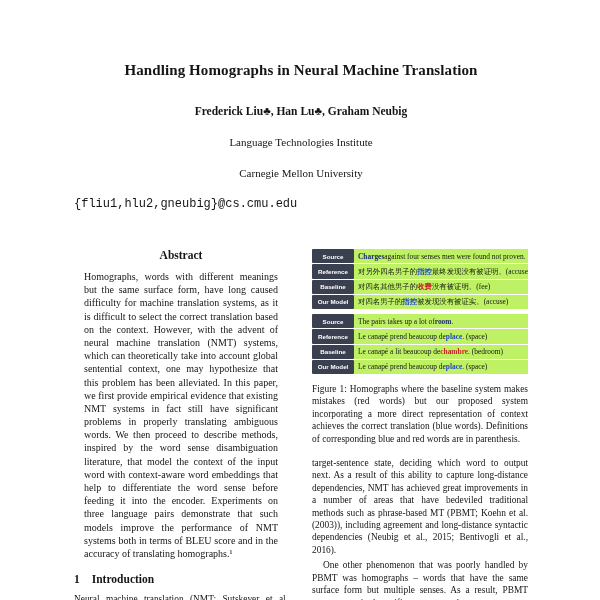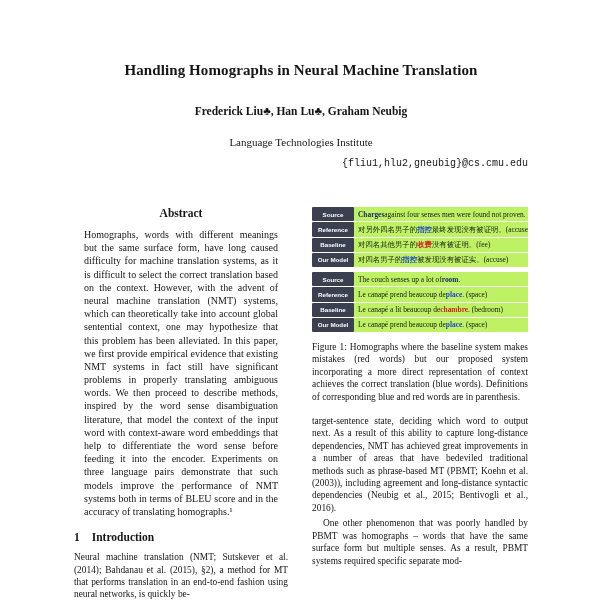--- a/index.html
+++ b/index.html
@@ -3,21 +3,21 @@
 <meta charset="utf-8">
 <style>
   * { margin:0; padding:0; box-sizing:border-box; }
   html, body { width:600px; height:600px; background:#ffffff; overflow:hidden; }
   body { font-family:"Liberation Serif", serif; color:#151515; }
   .page { width:600px; height:600px; padding:46px 72px 0 74px; overflow:hidden; background:#fff;border-radius:29px; }
 
   .title { font-size:15px; font-weight:bold; text-align:center; margin-top:16px; letter-spacing:.1px; }
   .authors { text-align:center; font-weight:bold; font-size:11.5px; margin-top:26px; }
   .affil { text-align:center; font-size:11px; margin-top:19px; }
-  .email { text-align:right; font-family:"Liberation Mono", monospace; font-size:10px; margin-top:10px; }
+  .email { text-align:left; font-family:"Liberation Mono", monospace; font-size:12px; margin-top:18px; }
 
   .cols { display:flex; gap:24px; margin-top:38px; }
   .col { width:216px; }
 
   .abstract-heading { text-align:center; font-weight:bold; font-size:11.5px; margin-bottom:9px; }
   .abstract-text { font-size:10px; line-height:1.32; text-align:justify; padding:0 10px; }
 
   .section-heading { font-size:11.5px; font-weight:bold; margin:13px 0 8px 0; }
   .section-heading .num { margin-right:12px; }
   .body-text { font-size:9.4px; line-height:1.32; text-align:justify; }
@@ -47,20 +47,21 @@
 </style>
 </head>
 <body>
 
 <div class="page">
 
   <h1 class="title">Handling Homographs in Neural Machine Translation</h1>
 
   <div class="authors">Frederick Liu♣, Han Lu♣, Graham Neubig</div>
   <div class="affil">Language Technologies Institute</div>
+  <div class="affil">Carnegie Mellon University</div>
   <div class="email">{fliu1,hlu2,gneubig}@cs.cmu.edu</div>
 
   <div class="cols">
 
     <div class="col">
       <div class="abstract-heading">Abstract</div>
       <p class="abstract-text">Homographs, words with different meanings but the same surface form, have long caused difficulty for machine translation systems, as it is difficult to select the correct translation based on the context. However, with the advent of neural machine translation (NMT) systems, which can theoretically take into account global sentential context, one may hypothesize that this problem has been alleviated. In this paper, we first provide empirical evidence that existing NMT systems in fact still have significant problems in properly translating ambiguous words. We then proceed to describe methods, inspired by the word sense disambiguation literature, that model the context of the input word with context-aware word embeddings that help to differentiate the word sense before feeding it into the encoder. Experiments on three language pairs demonstrate that such models improve the performance of NMT systems both in terms of BLEU score and in the accuracy of translating homographs.¹</p>
 
       <div class="section-heading">
         <span class="num">1</span><span>Introduction</span>
@@ -104,21 +105,21 @@
           <span class="fcontent">
               <span>对四名男子的</span>
               <span class="w-blue">指控</span>
               <span> 被发现没有被证实。(accuse)</span>
             </span>
         </div>
 
         <div class="frow gap">
           <span class="flabel">Source</span>
           <span class="fcontent">
-              <span>The couch senses up a lot of </span>
+              <span>The pairs takes up a lot of </span>
               <span class="w-bold">room</span>
               <span>.</span>
             </span>
         </div>
 
         <div class="frow">
           <span class="flabel">Reference</span>
           <span class="fcontent">
               <span>Le canapé prend beaucoup de </span>
               <span class="w-blue">place</span>

